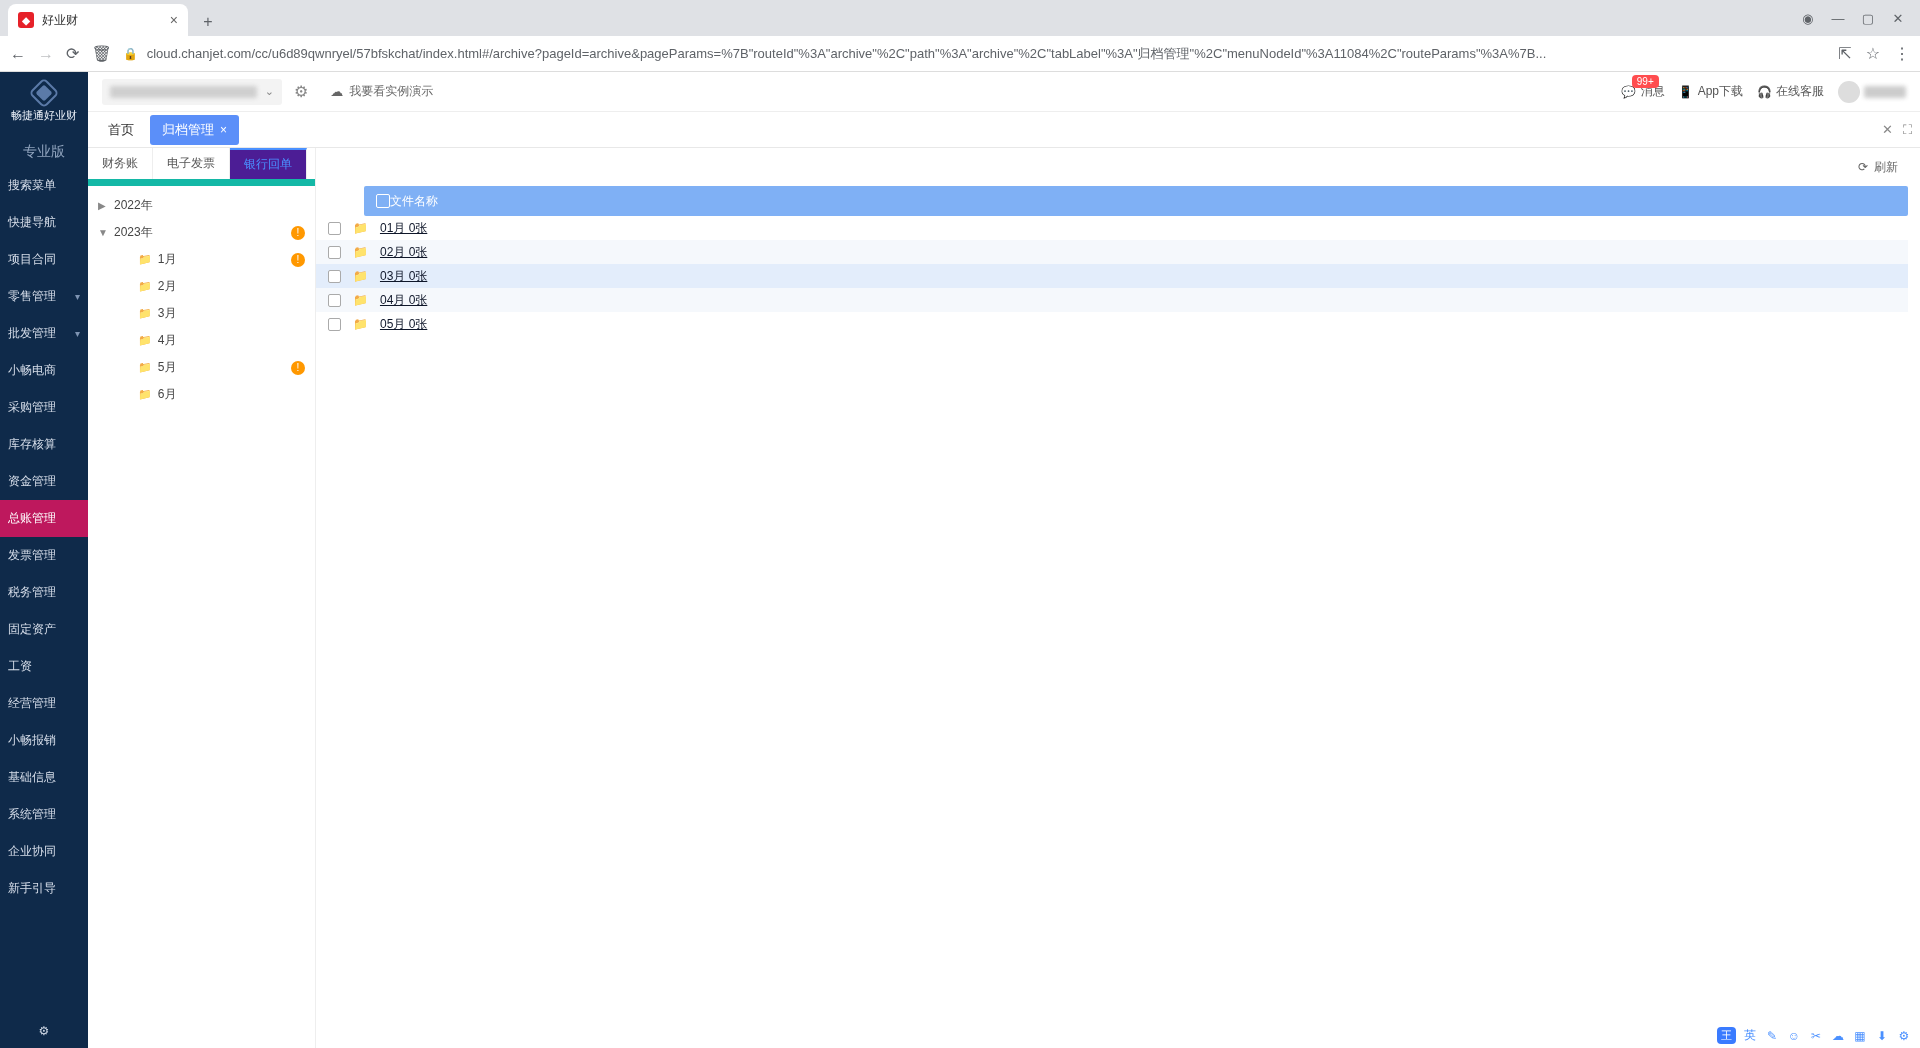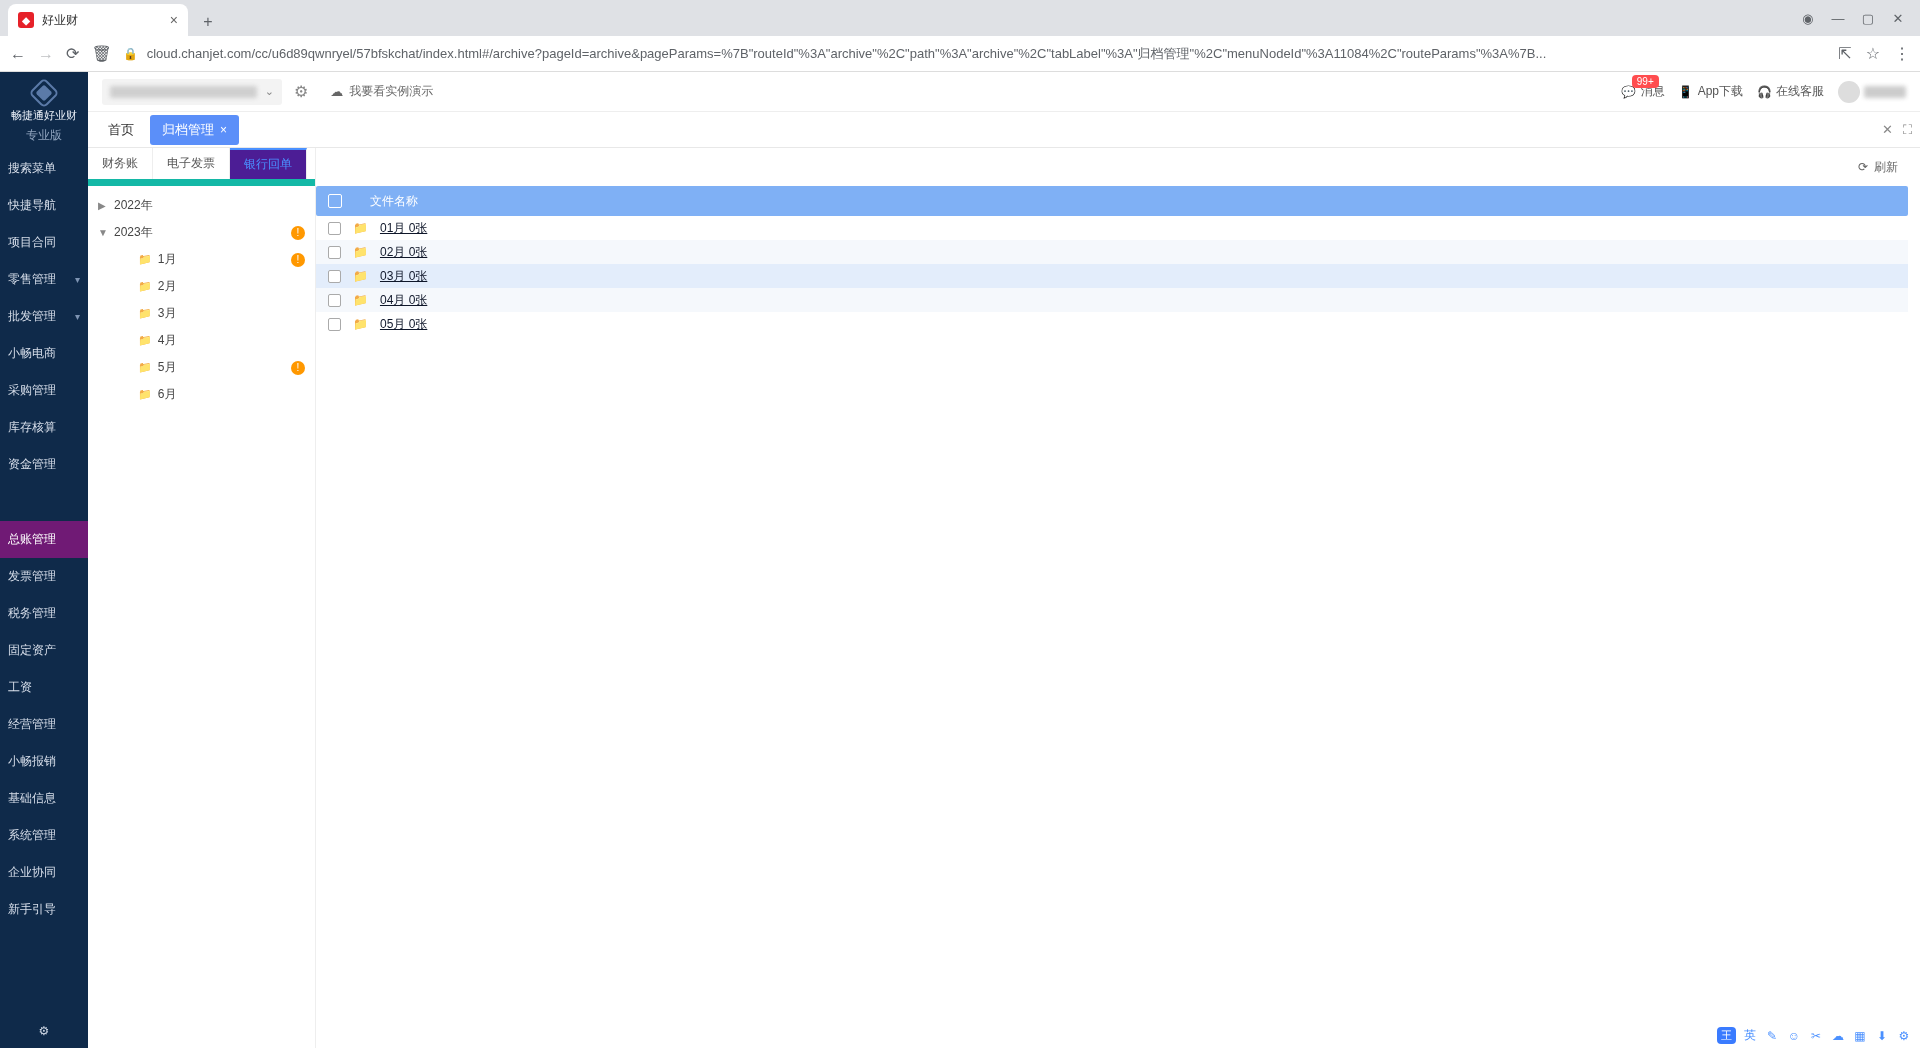--- a/index.html
+++ b/index.html
@@ -21,24 +21,24 @@
 .addr-bar .lock { font-size: 12px; }
 .addr-bar .url-text { flex: 1; white-space: nowrap; overflow: hidden; text-overflow: ellipsis; }
 .addr-bar .right-icons { display: flex; gap: 14px; align-items: center; }
 
 
 .app { display: flex; height: calc(100vh - 72px); }
 .sidebar { width: 88px; background: #0f2a4a; color: #cfd8e6; display: flex; flex-direction: column; font-size: 12px; }
 .sidebar .logo { padding: 10px 6px 6px; text-align: center; font-size: 11px; color: #eaf0f8; }
 .sidebar .logo-icon { width: 22px; height: 22px; margin: 0 auto 4px; border: 2px solid #5b7aa8; border-radius: 5px; transform: rotate(45deg); position: relative; }
 .sidebar .logo-icon::after { content: ""; position: absolute; inset: 3px; background: #5b7aa8; border-radius: 2px; }
-.sidebar .logo-sub { font-size: 12px; color: #8fa3bd; margin-top: 4px; }
+.sidebar .logo-sub { font-size: 14px; color: #8fa3bd; margin-top: 20px; }
 .sidebar .menu { flex: 1; overflow-y: auto; text-align: right; }
 .sidebar .menu-item { padding: 10px 8px; display: flex; align-items: center; justify-content: space-between; cursor: pointer; color: #d7deea; }
-.sidebar .menu-item.active { background: #701a75; color: #fff; margin-top: 38px; }
+.sidebar .menu-item.active { background: #be185d; color: #fff; }
 .sidebar .menu-item .caret { font-size: 10px; color: #7e94b3; }
 .sidebar .settings { padding: 10px; text-align: center; color: #cfd8e6; cursor: pointer; }
 
 .main { flex: 1; display: flex; flex-direction: column; background: #fff; min-width: 0; }
 .top-bar { height: 40px; display: flex; align-items: center; padding: 0 14px; border-bottom: 1px solid #eee; gap: 12px; }
 .company-box { width: 180px; height: 26px; background: #f3f3f3; border-radius: 3px; display: flex; align-items: center; justify-content: flex-end; padding: 0 8px; gap: 8px; }
 .company-box .blurred { flex: 1; height: 12px; background: #cfcfcf; border-radius: 2px; filter: blur(2px); }
 .company-box .dd { color: #888; font-size: 11px; }
 .gear-icon { color: #888; cursor: pointer; }
 .demo-link { display: flex; align-items: center; gap: 6px; color: #666; font-size: 12px; margin-left: 10px; cursor: pointer; }
@@ -65,21 +65,21 @@
 
 .tree { flex: 1; padding: 6px 4px; font-size: 12px; overflow-y: auto; }
 .tree-node { display: flex; align-items: center; padding: 5px 6px; cursor: pointer; gap: 6px; color: #444; }
 .tree-node .arrow { width: 10px; color: #888; font-size: 10px; }
 .tree-node.level-1 { padding-left: 30px; }
 .tree-node .fldr { color: #bbb; font-size: 11px; }
 .tree-node .warn { margin-left: auto; width: 14px; height: 14px; background: #ff9800; color: #fff; border-radius: 50%; font-size: 10px; display: flex; align-items: center; justify-content: center; }
 
 .right-col { flex: 1; display: flex; flex-direction: column; padding: 0 12px 0 0; }
 .toolbar { height: 38px; display: flex; align-items: center; justify-content: flex-end; padding: 0 10px; font-size: 12px; color: #666; gap: 6px; cursor: pointer; }
-.table-header { background: #7fb0f5; color: #fff; height: 30px; display: flex; align-items: center; padding: 0 12px; font-size: 12px; gap: 28px; border-radius: 2px; }
+.table-header { background: #7fb0f5; color: #fff; height: 30px; display: flex; align-items: center; padding: 0 12px; font-size: 12px; gap: 0; border-radius: 2px; margin-left: 48px; }
 .table-header .cb { width: 14px; height: 14px; border: 1.5px solid #fff; border-radius: 2px; }
 .rows { }
 .row { height: 24px; display: flex; align-items: center; padding: 0 12px; font-size: 12px; gap: 12px; }
 .row:nth-child(even) { background: #f5f8fc; }
 .row.hovered { background: #e3edfb; }
 .row .cb { width: 13px; height: 13px; border: 1px solid #aaa; border-radius: 2px; background: #fff; }
 .row .fld-icon { color: #f5b642; font-size: 12px; }
 .row .fname { color: #0f172a; text-decoration: underline; cursor: pointer; }
 
 

